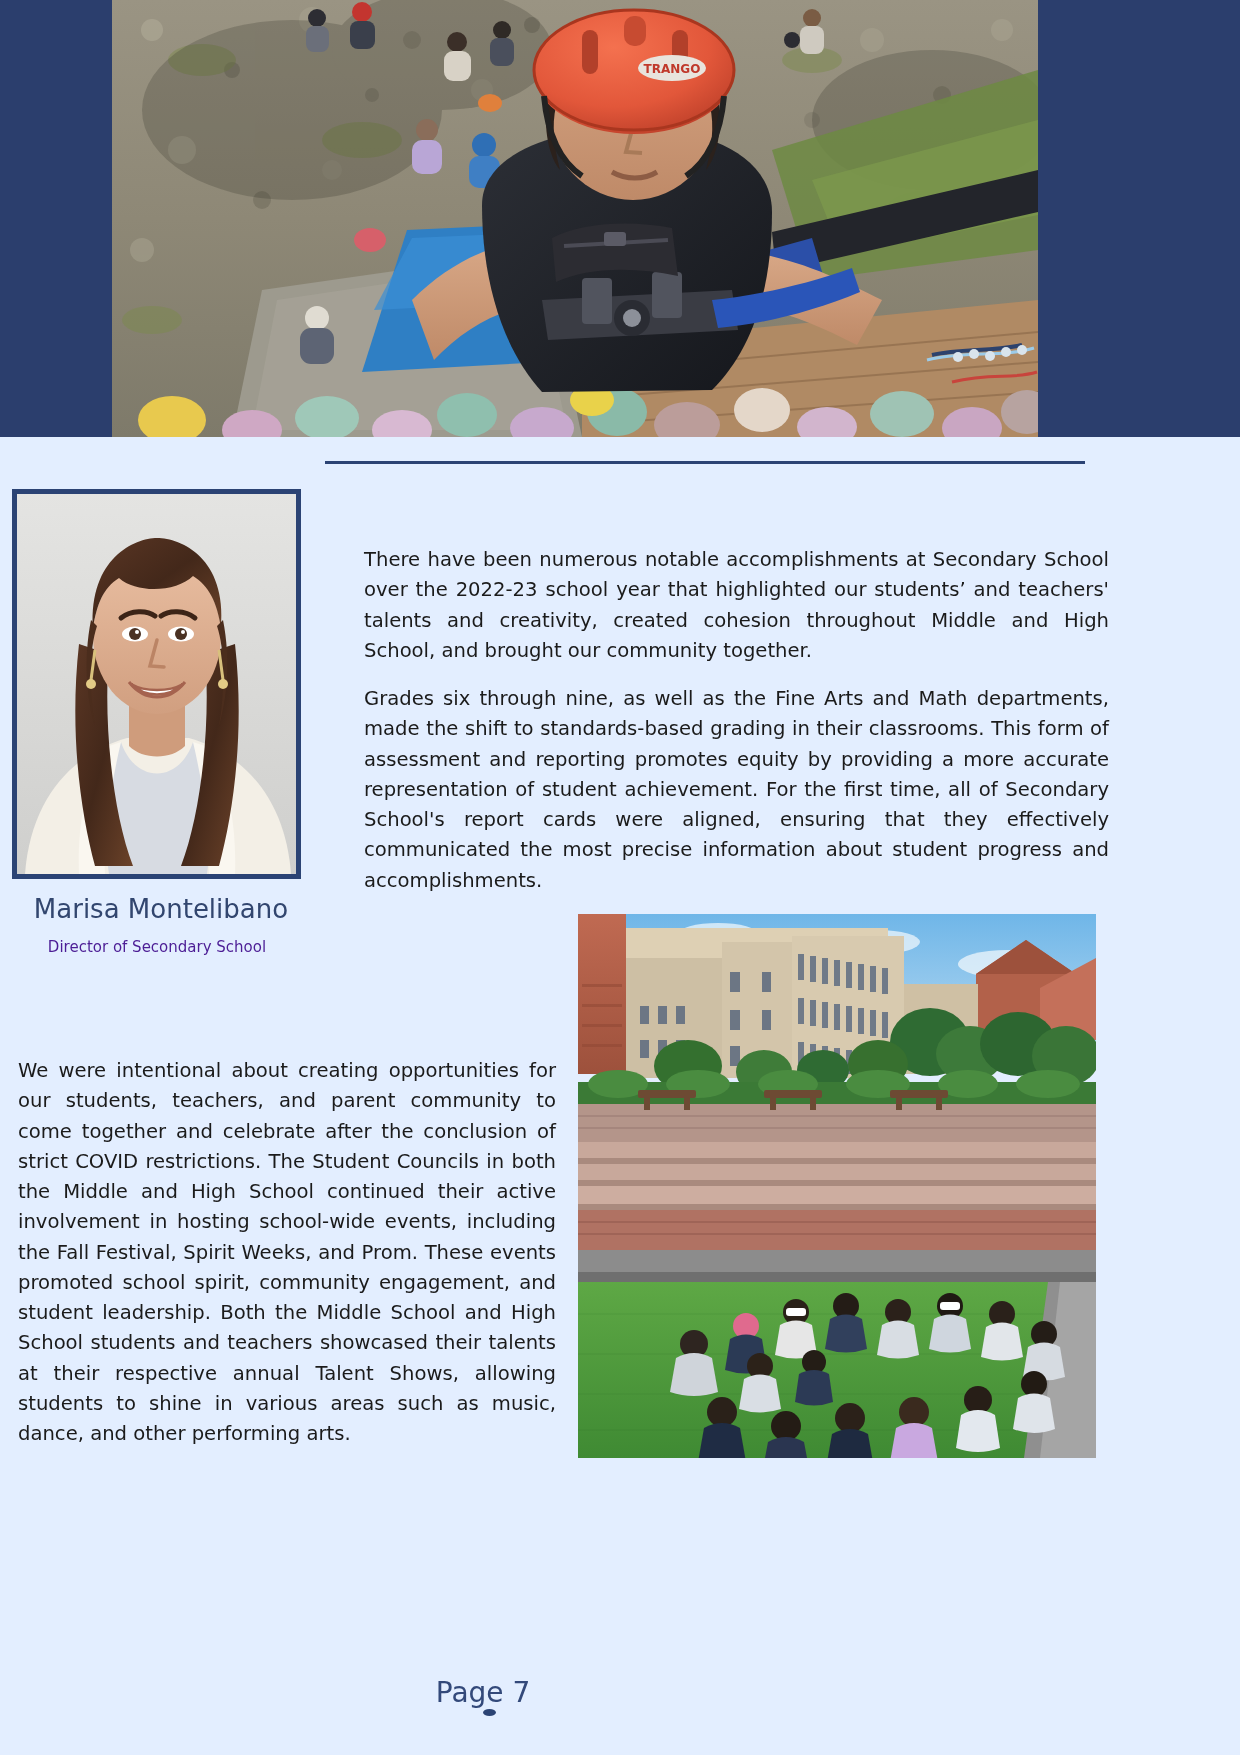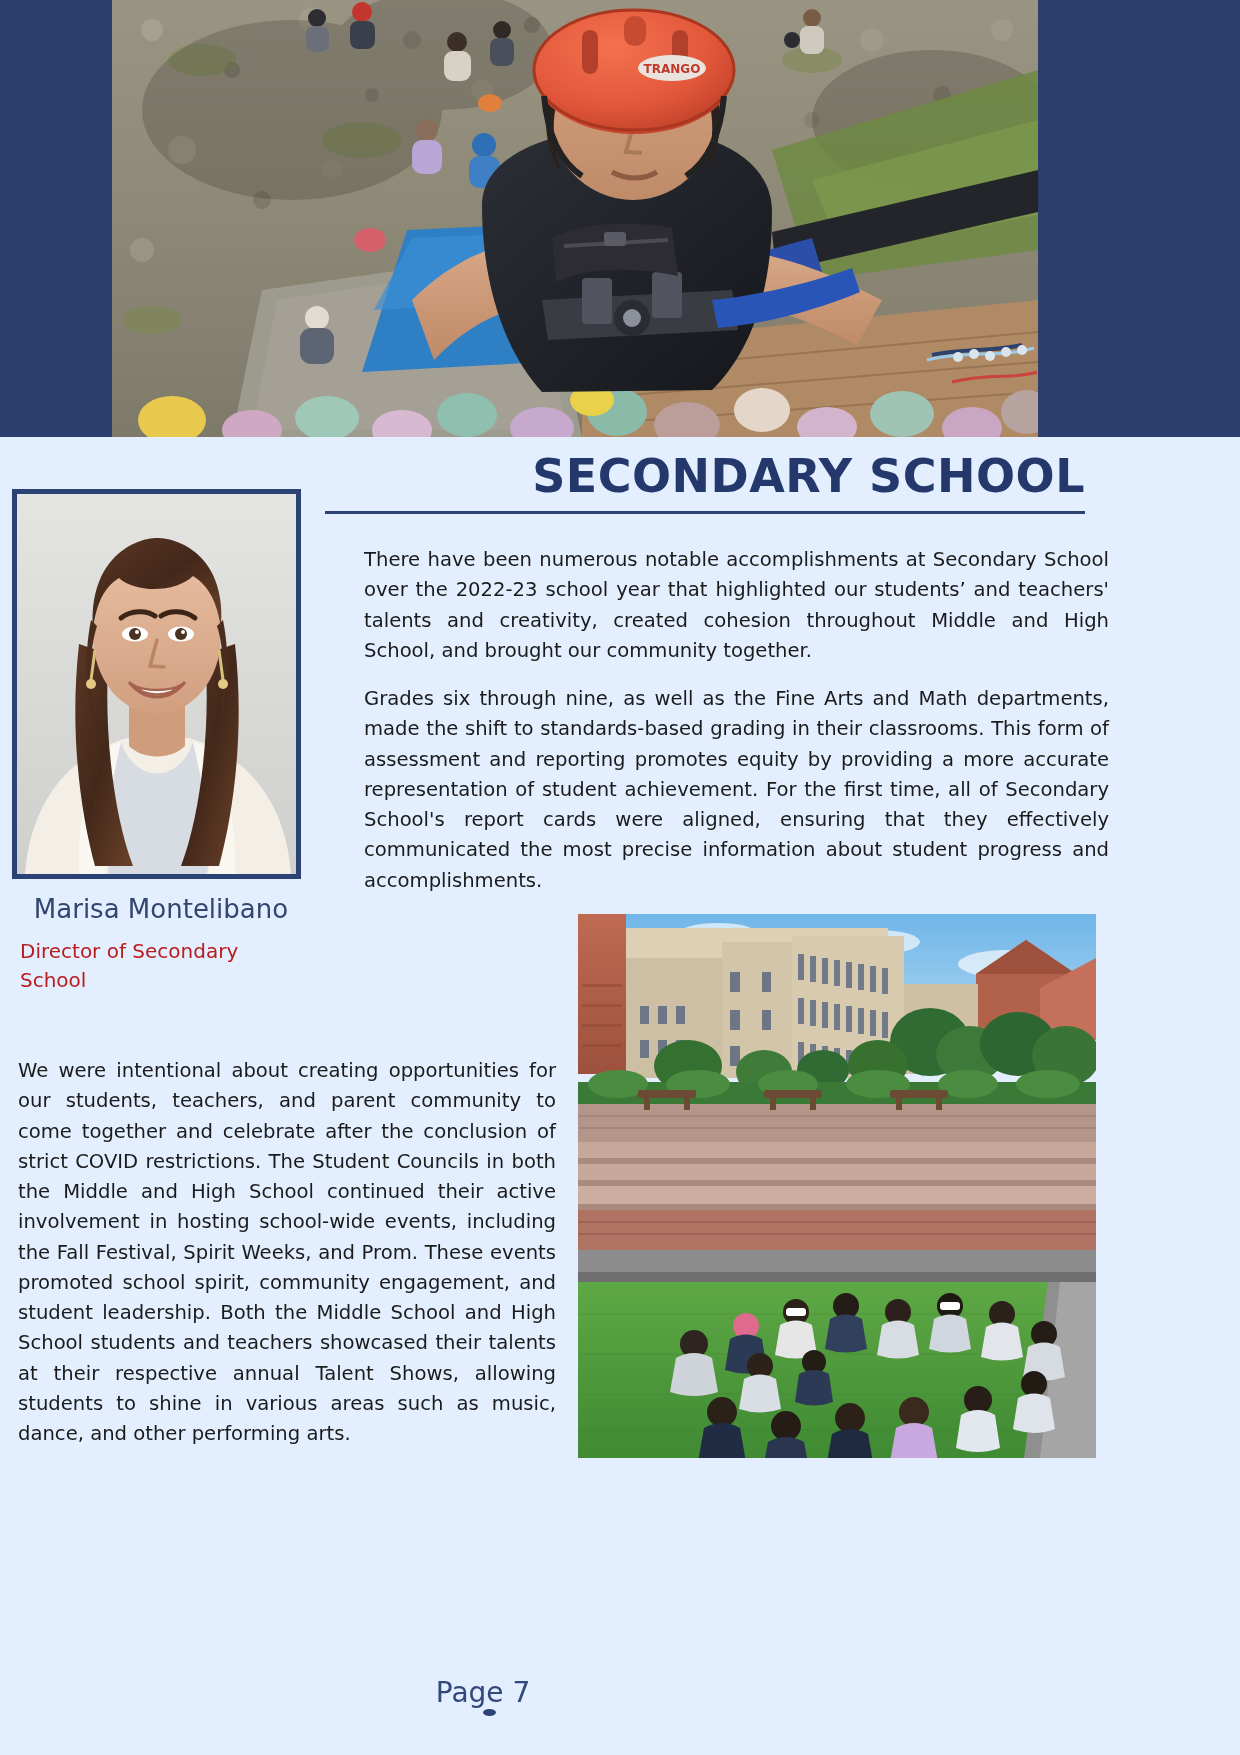--- a/index.html
+++ b/index.html
@@ -74,22 +74,23 @@
     width: 314px;
     text-align: center;
     font-size: 26px;
     color: #32466f;
     line-height: 1.25;
   }
   .caption-role {
     position: absolute;
     left: 20px; top: 937px;
     width: 274px;
-    font-size: 20px;
-    color: #b91c1c;
+    text-align: center;
+    font-size: 15px;
+    color: #4c1d95;
     line-height: 1.45;
   }
 
   
   .col-right {
     position: absolute;
     left: 333px; top: 545px;
     width: 745px;
     margin-left: 31px;
   }
@@ -333,21 +334,20 @@
     <path d="M432 96 C 436 140, 452 164, 470 176" stroke="#222" stroke-width="6" fill="none"></path>
     <path d="M612 96 C 608 140, 592 164, 574 176" stroke="#222" stroke-width="6" fill="none"></path>
 
     <path d="M440 238 C 470 222, 520 220, 560 228 L566 276 C 520 266, 474 268, 444 282 Z" fill="#2c2c32"></path>
     <path d="M452 246 L556 240" stroke="#4b4b55" stroke-width="4"></path>
     <rect x="492" y="232" width="22" height="14" rx="3" fill="#5b5b66"></rect>
   </svg>
 </div>
 
 <div class="title-wrap">
-  <h1 class="page-title">SECONDARY SCHOOL</h1>
   <div class="title-rule"></div>
 </div>
 
 <div class="portrait-frame">
   <svg width="279" height="380" viewBox="0 0 279 380" xmlns="http://www.w3.org/2000/svg" role="img">
     <defs>
       <linearGradient id="pBg" x1="0" y1="0" x2="0" y2="1">
         <stop offset="0" stop-color="#e4e4e2"></stop>
         <stop offset="1" stop-color="#cfcfcd"></stop>
       </linearGradient>

